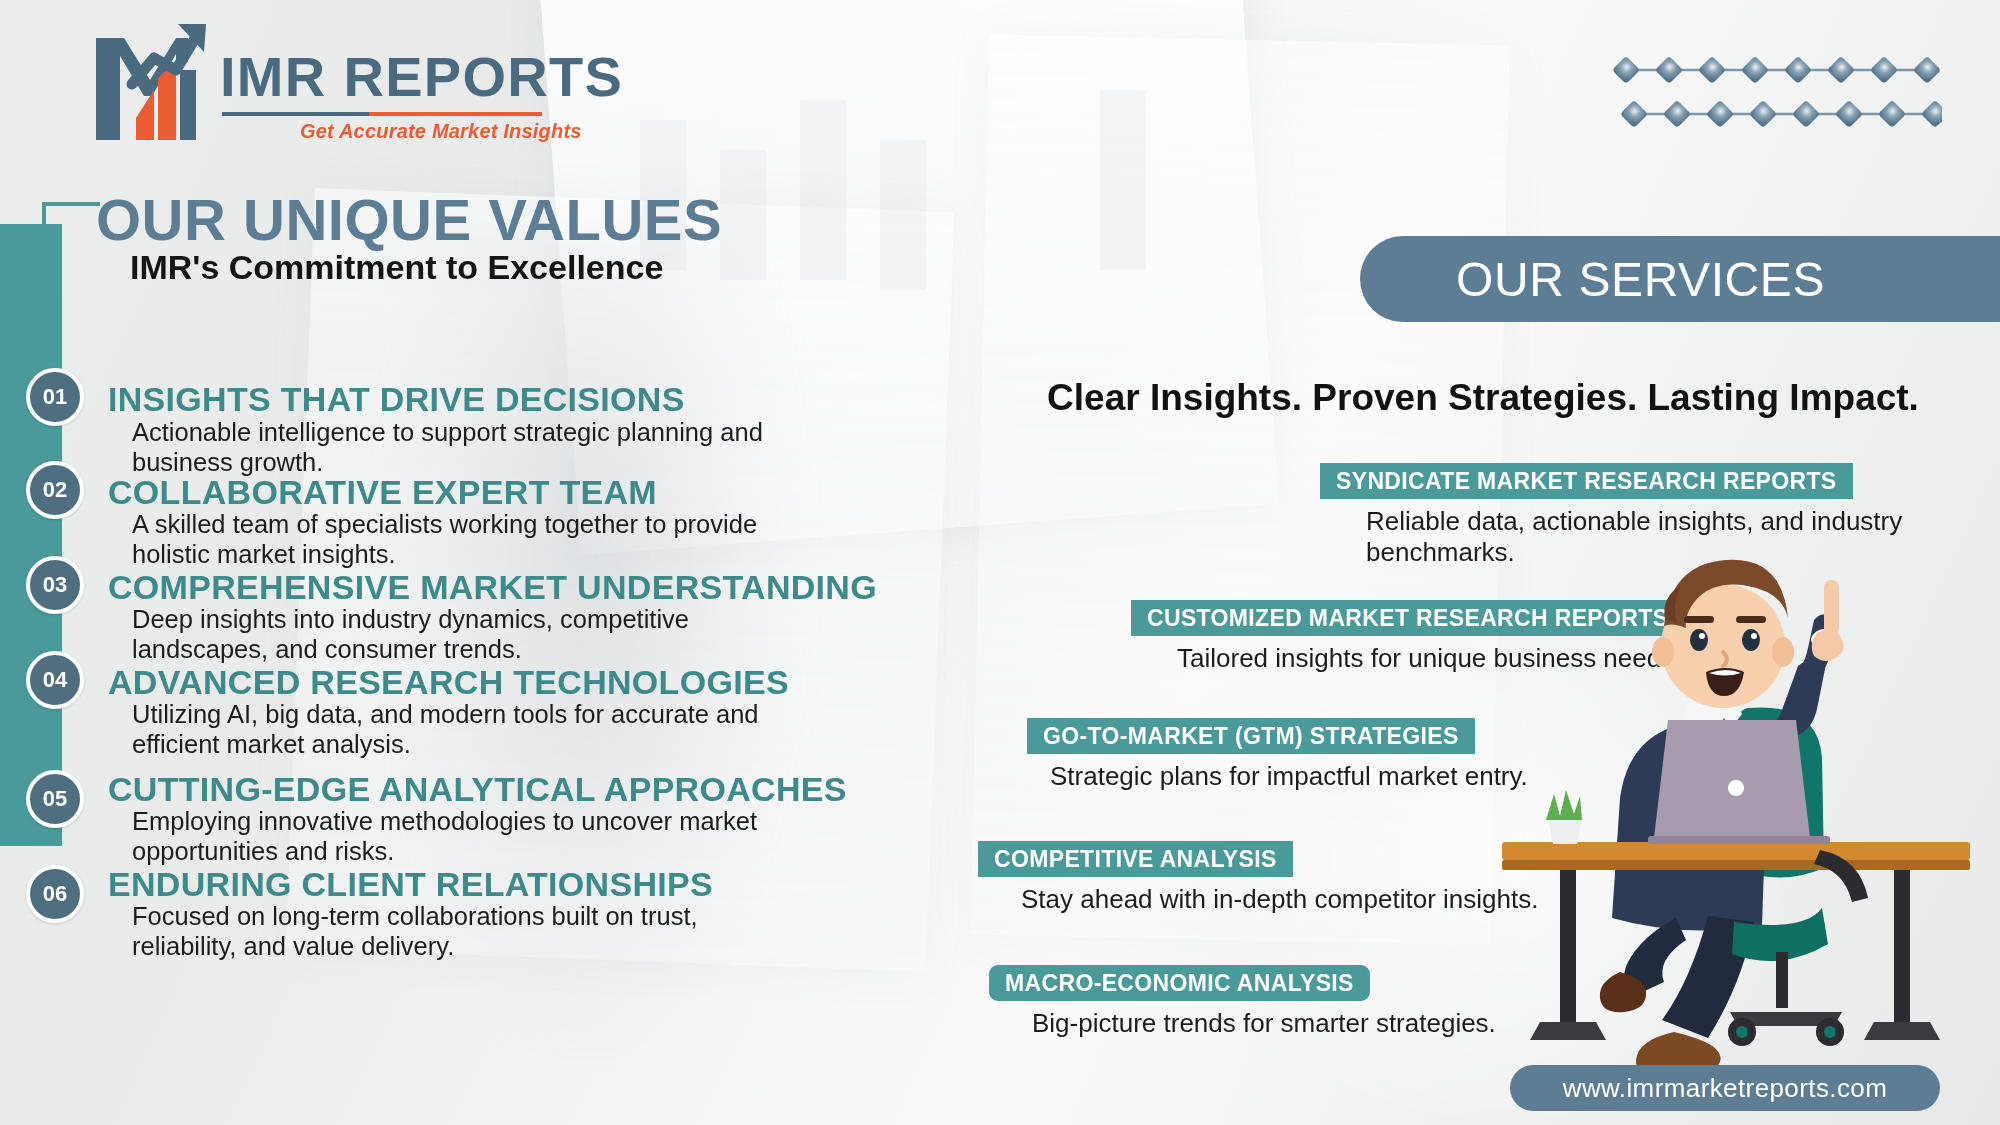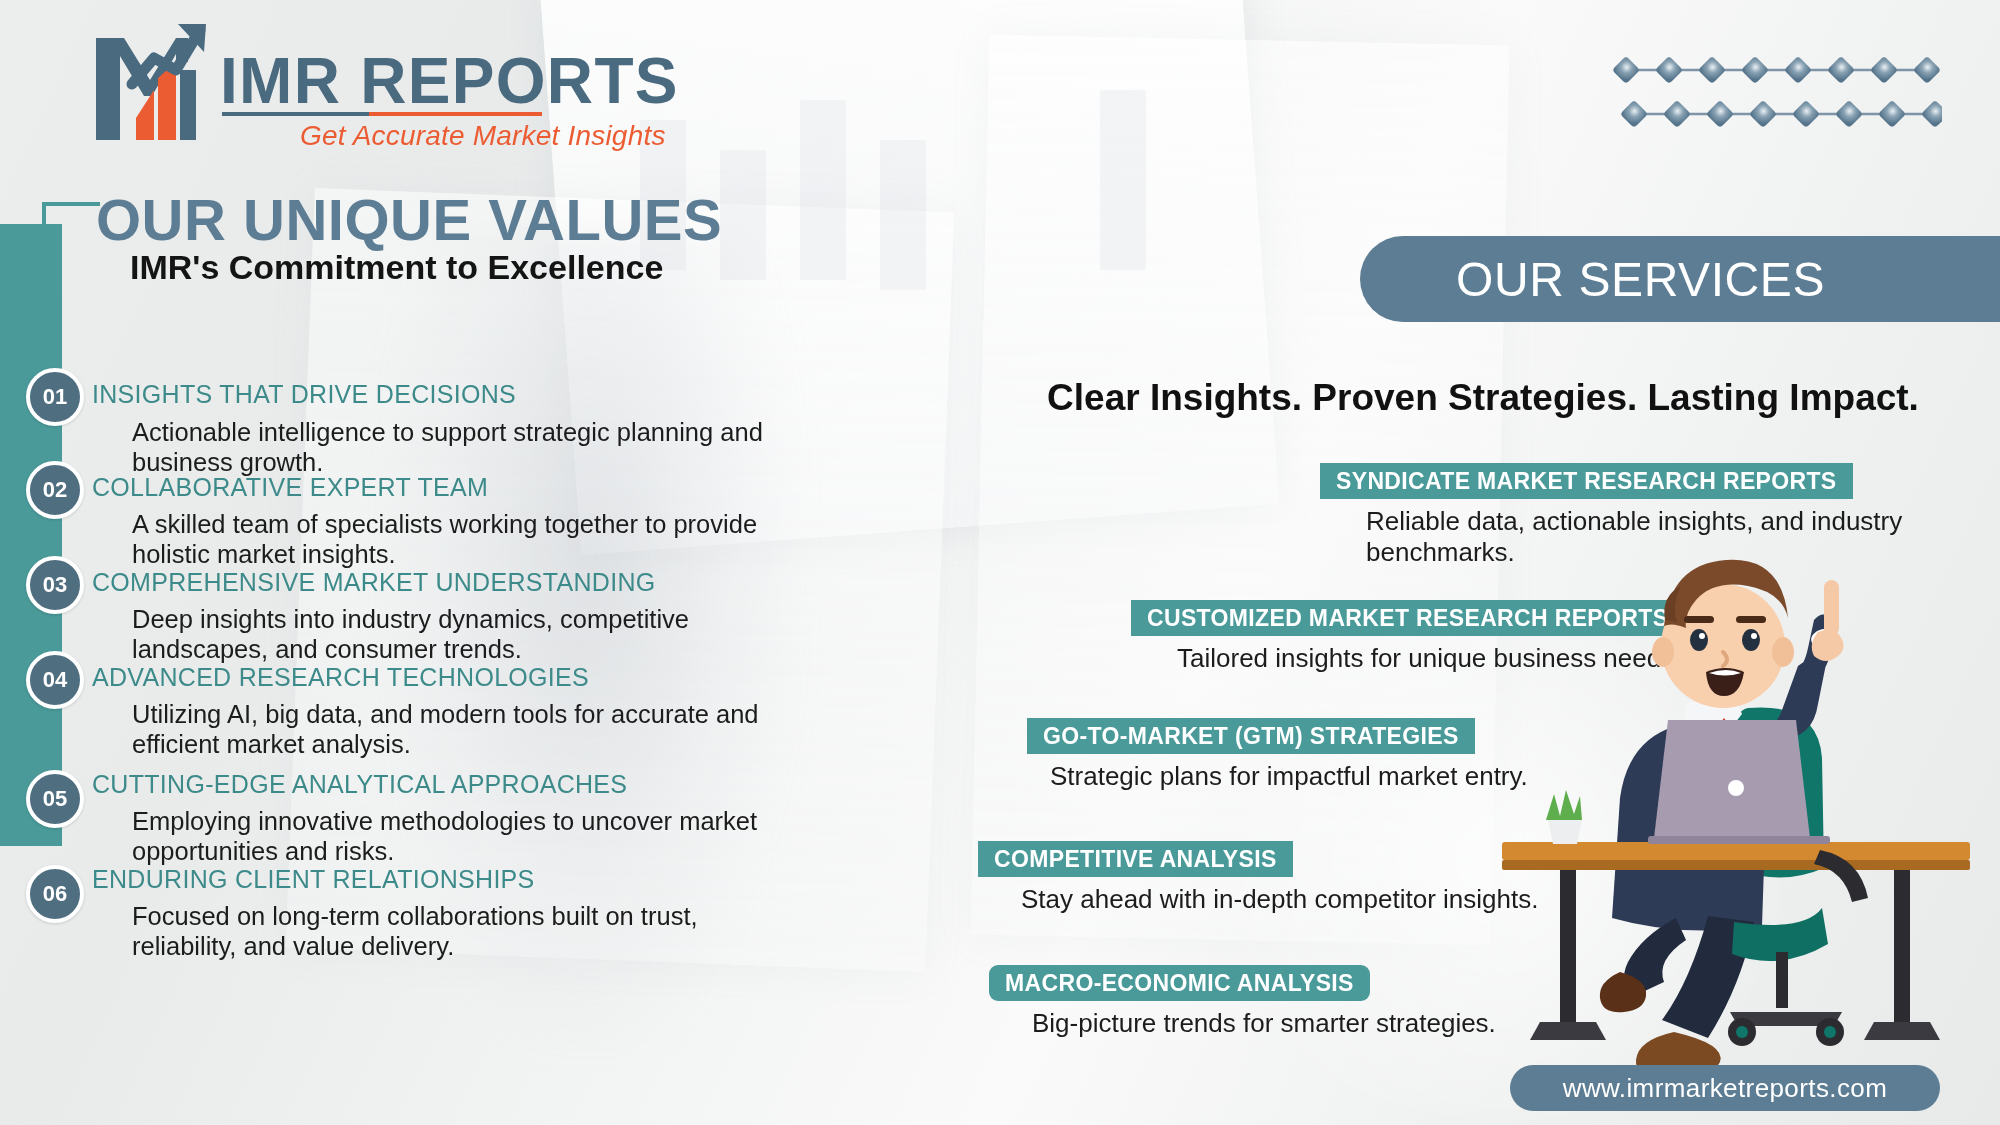--- a/index.html
+++ b/index.html
@@ -39,31 +39,31 @@
     position:absolute; left:380px; top:230px; width:420px; height:820px;
     background:radial-gradient(ellipse at 50% 40%,rgba(175,182,190,.30) 0%,rgba(200,206,212,.08) 55%,rgba(255,255,255,0) 75%);
     filter:blur(16px);
   }
 
   
   #logo{ position:absolute; left:92px; top:22px; width:460px; height:130px; }
   #logo .mark{ position:absolute; left:0; top:0; width:116px; height:122px; }
   #logo .word{
     position:absolute; left:128px; top:22px;
-    font-size:64px; font-weight:bold; letter-spacing:1.3px;
+    font-size:56px; font-weight:bold; letter-spacing:1.3px;
     color:#4a6a80; font-family:"Liberation Sans", sans-serif;
     white-space:nowrap;
   }
   #logo .rule{ position:absolute; left:130px; top:90px; width:320px; height:4px; display:flex; }
   #logo .rule i{ display:block; height:100%; }
   #logo .rule i:first-child{ width:46%; background:#4a6a80; }
   #logo .rule i:last-child{ width:54%; background:#ec5c33; }
   #logo .tag{
     position:absolute; left:208px; top:98px;
-    font-size:28px; font-style:italic; font-weight:normal;
+    font-size:20px; font-style:italic; font-weight:bold;
     color:#ec5c33; letter-spacing:.2px; white-space:nowrap;
   }
 
   
   #diamonds{ position:absolute; right:58px; top:52px; width:330px; height:86px; }
 
   
   #left-panel{ position:absolute; left:0; top:170px; width:900px; height:910px; }
   .bracket{ position:absolute; left:42px; top:32px; width:58px; height:195px;
             border-left:4px solid #4a9a9a; border-top:4px solid #4a9a9a; }
@@ -83,22 +83,22 @@
   #value-list{ position:absolute; left:0; top:205px; width:900px; }
   .value-row{ position:relative; height:0; }
   .vnum{
     position:absolute; left:26px; width:58px; height:58px; border-radius:50%;
     background:#4f6e80; border:4px solid #ffffff;
     color:#ffffff; font-size:22px; font-weight:bold;
     display:flex; align-items:center; justify-content:center;
     box-shadow:0 1px 3px rgba(0,0,0,.14);
   }
   .vhead{
-    position:absolute; left:92px;
-    font-size:25px; font-weight:normal; letter-spacing:.3px;
+    position:absolute; left:108px;
+    font-size:34px; font-weight:bold; letter-spacing:.3px;
     color:#3d8a8a; white-space:nowrap;
   }
   .vdesc{
     position:absolute; left:132px; width:640px;
     font-size:25.5px; line-height:30px; color:#1c1c1c;
   }
 
   
   #services-header{
     position:absolute; left:1360px; top:236px; width:700px; height:86px;

